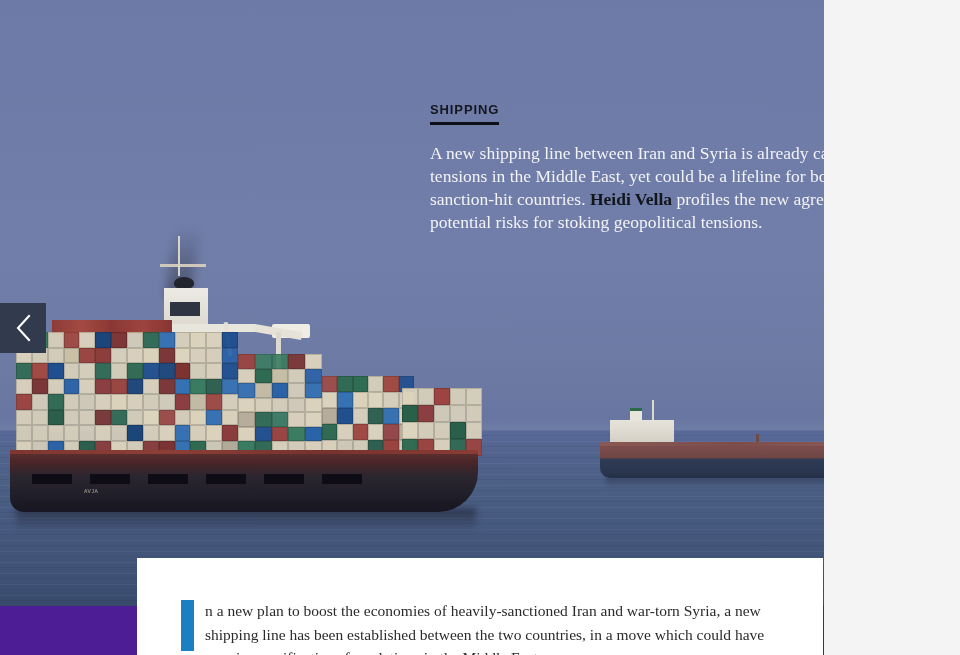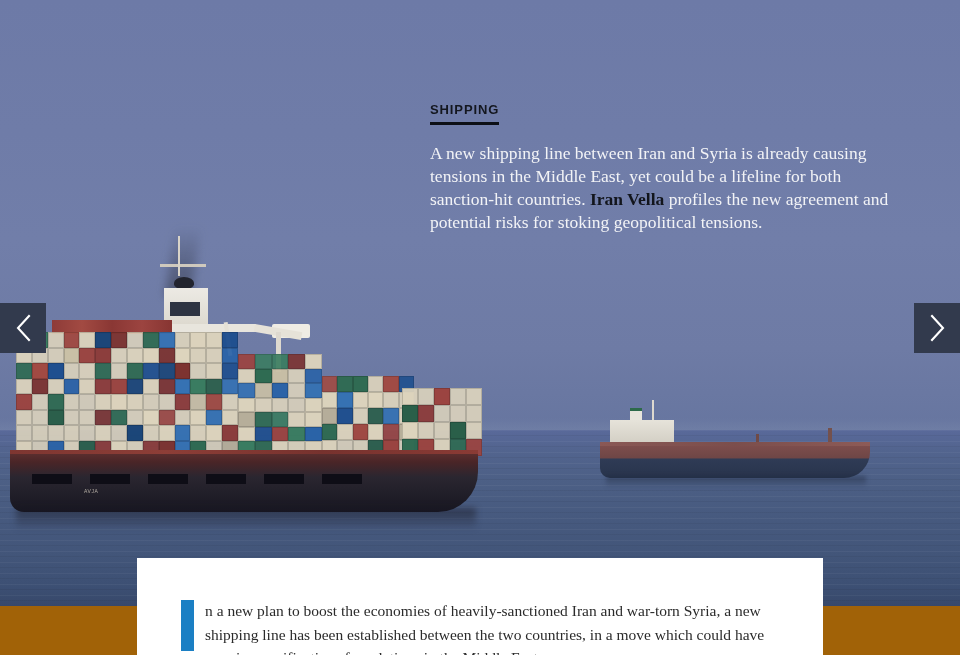--- a/index.html
+++ b/index.html
@@ -7,23 +7,23 @@
   html, body {
     width: 960px;
     height: 655px;
     overflow: hidden;
     background: #f4f4f4;
     font-family: "Liberation Sans", sans-serif;
   }
 
   #page {
     position: relative;
-    width: 960px;
+    width: 824px;
     height: 655px;
-    background: #a16207;
+    background: #4c1d95;
     overflow: hidden;
   }
 
   
   .hero {
     position: absolute;
     left: 0; top: 0;
     width: 960px;
     height: 606px;
     overflow: hidden;
@@ -551,21 +551,21 @@
       <div class="far-house"></div>
       <div class="far-post1"></div>
       <div class="far-post2"></div>
       <div class="far-deckline"></div>
       <div class="far-hull"></div>
       <div class="far-refl"></div>
     </div>
 
     <div class="overlay">
       <div class="kicker">SHIPPING</div>
-      <p class="standfirst"><span>A new shipping line between Iran and Syria is already causing tensions in the Middle East, yet could be a lifeline for both sanction-hit countries. </span><span class="byline">Iran Vella</span><span> profiles the new agreement and potential risks for stoking geopolitical tensions.</span></p>
+      <p class="standfirst"><span>A new shipping line between Iran and Syria is already causing tensions in the Middle East, yet could be a lifeline for both sanction-hit countries. </span><span class="byline">Heidi Vella</span><span> profiles the new agreement and potential risks for stoking geopolitical tensions.</span></p>
     </div>
   </div>
 
   <div class="nav-arrow left">
     <span>
       <svg width="17" height="28" viewBox="0 0 17 28" fill="none" stroke="#ffffff" stroke-width="2.1" stroke-linecap="square" stroke-linejoin="miter">
         <polyline points="14,2 3,14 14,26"></polyline>
       </svg>
     </span>
   </div>

